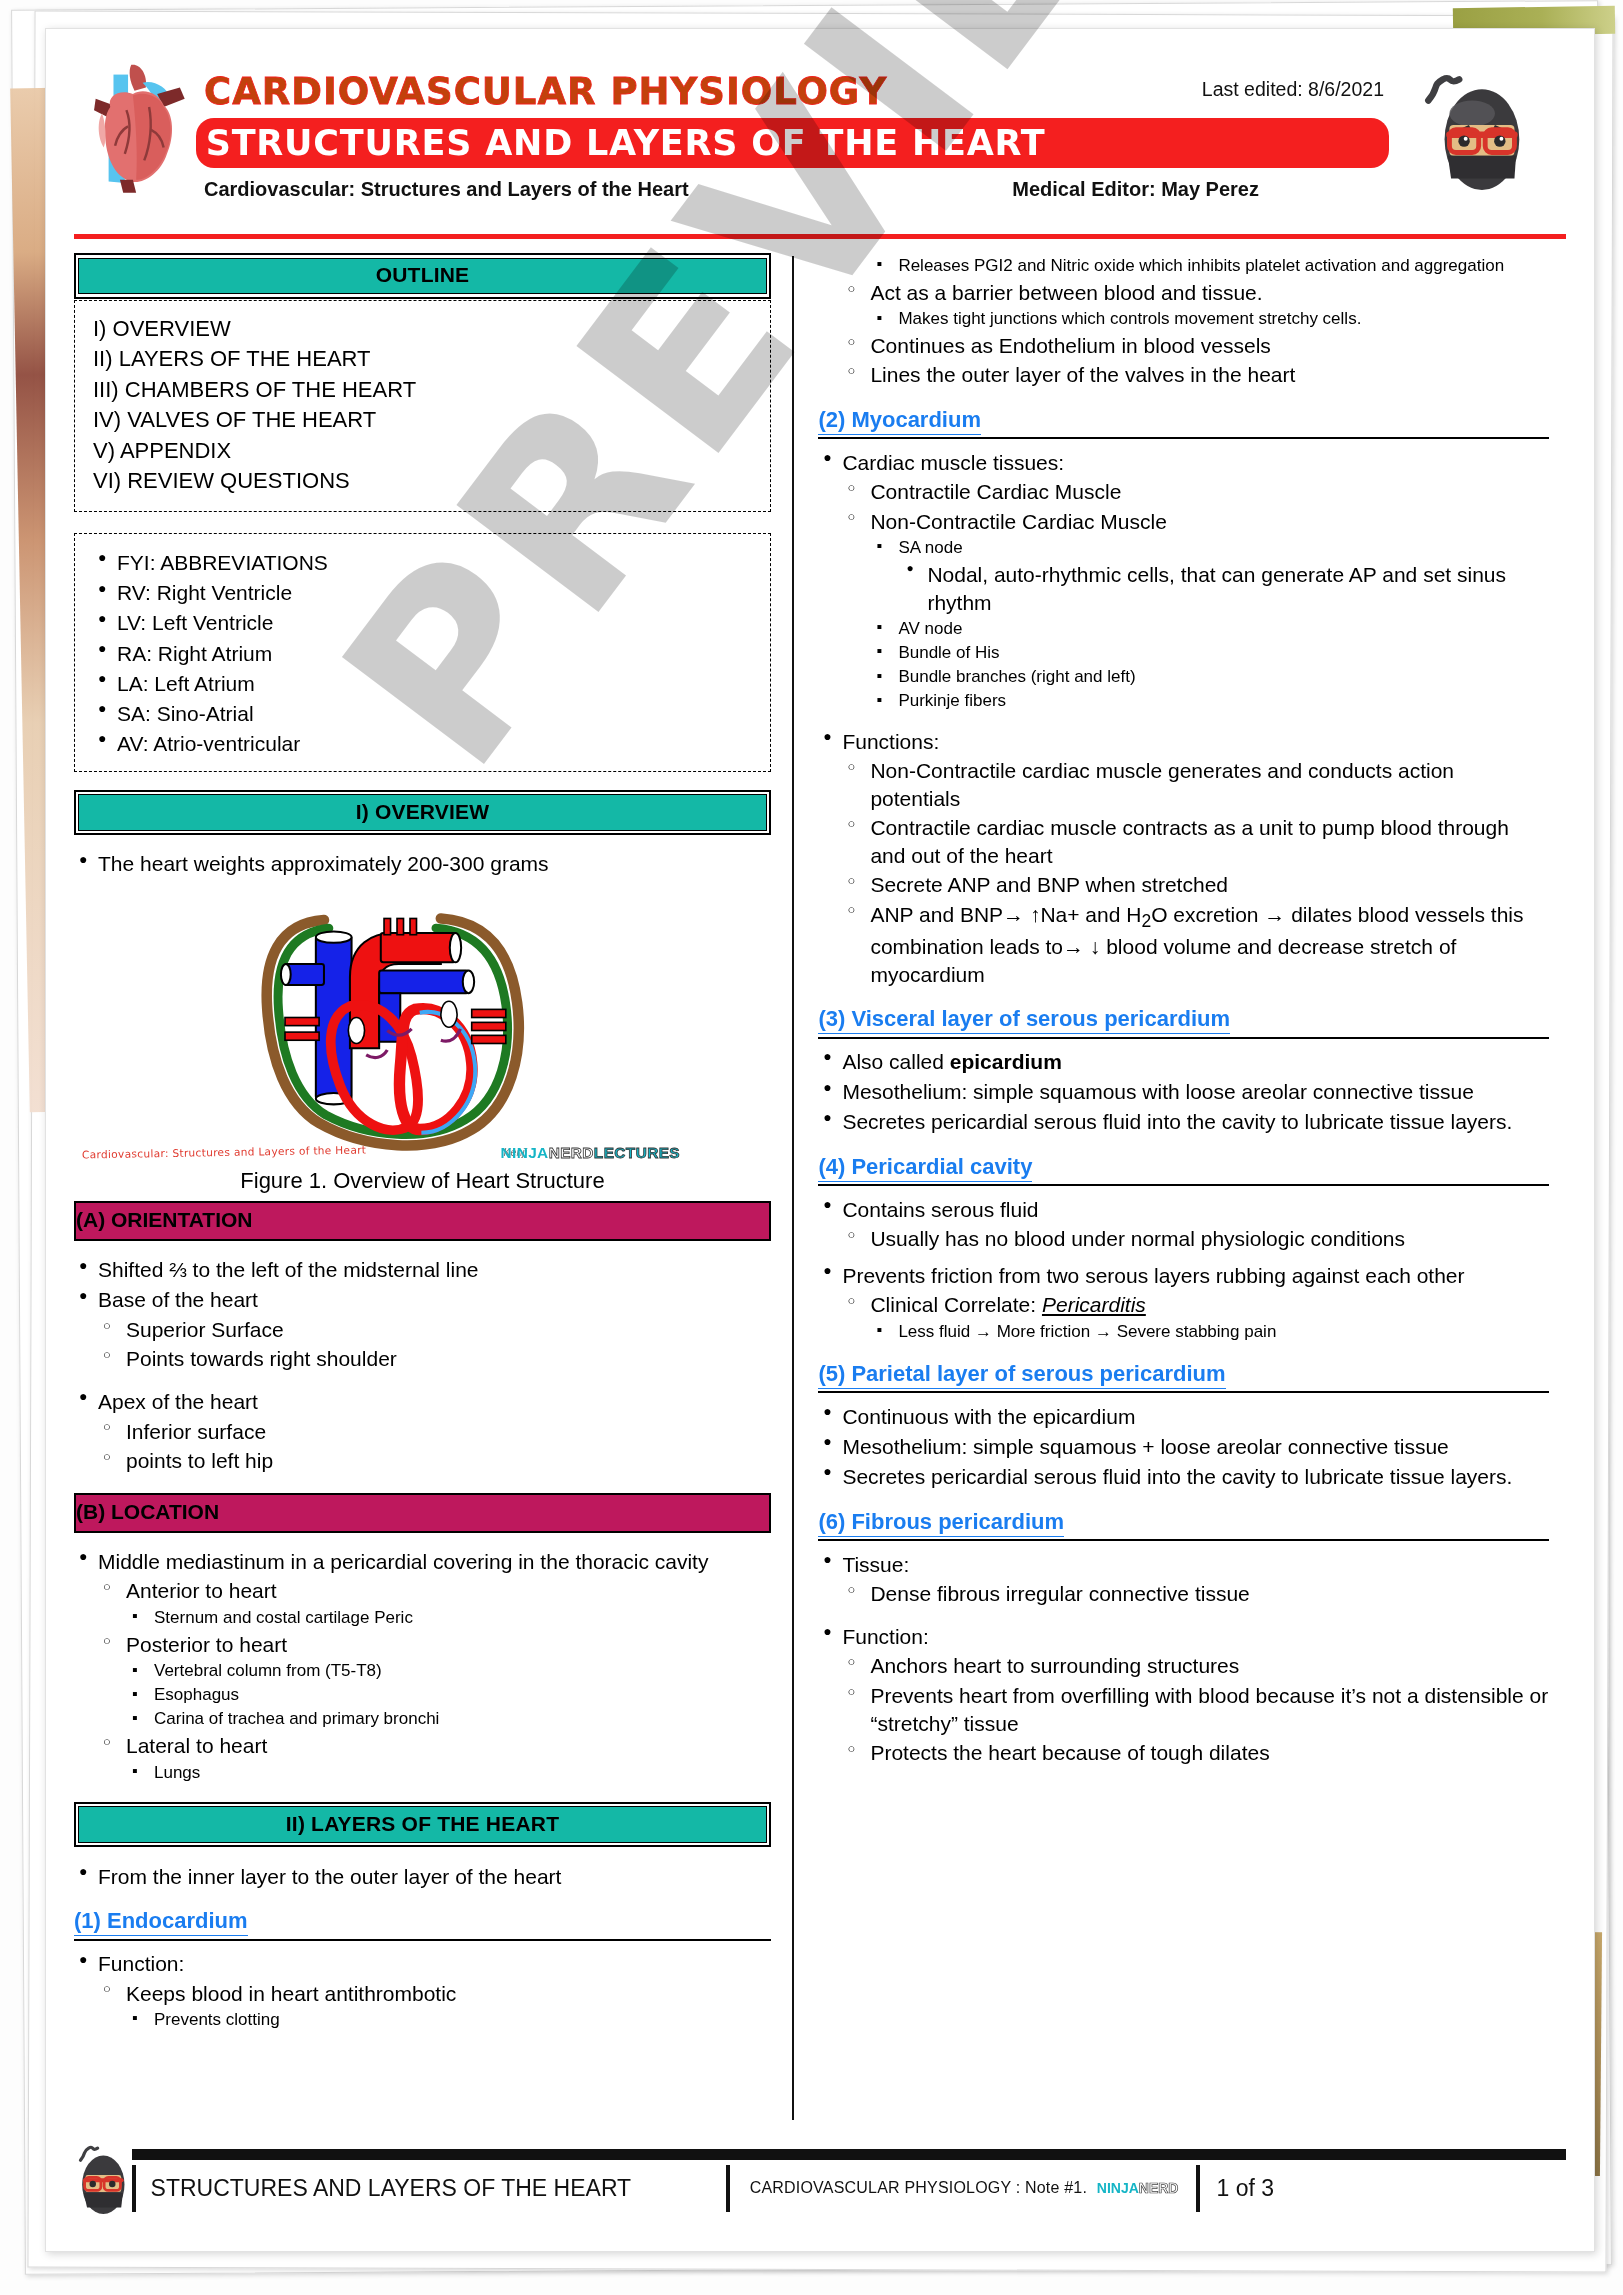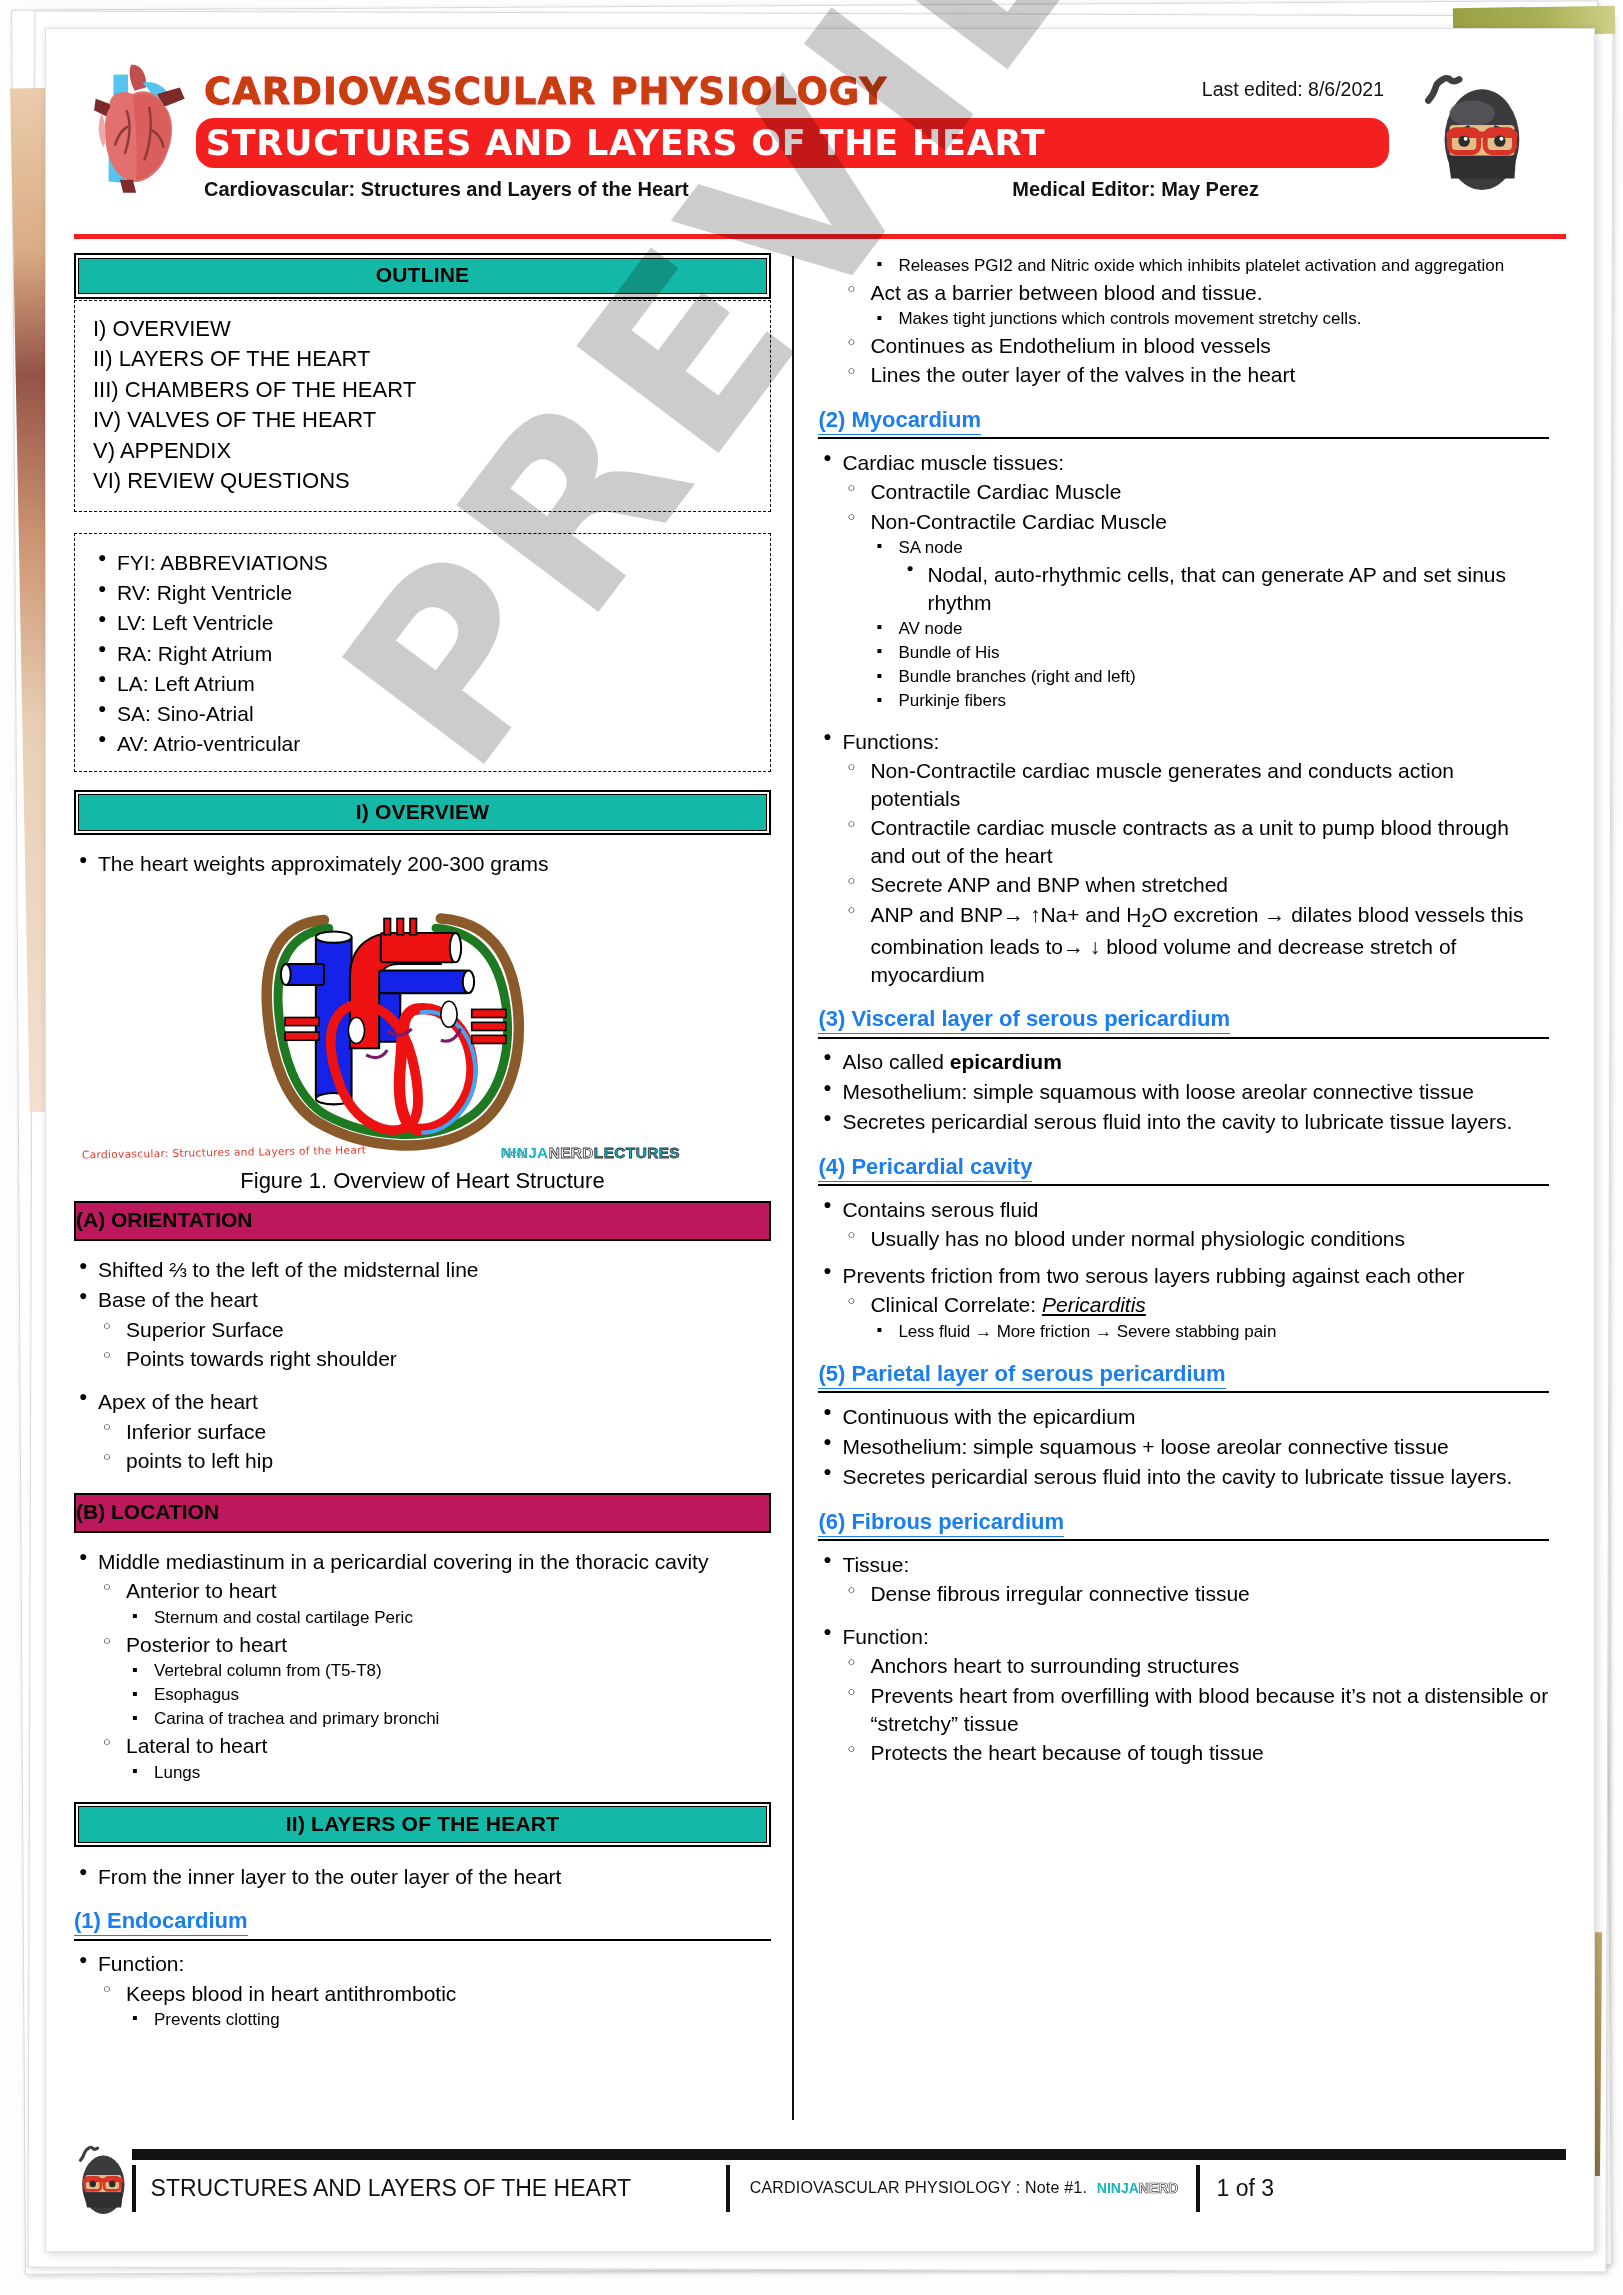--- a/index.html
+++ b/index.html
@@ -474,21 +474,21 @@
         <ul class="l2">
             <li>Dense fibrous irregular connective tissue</li>
           </ul>
         <div class="spacer16"></div>
         <ul class="l1">
             <li>Function:</li>
           </ul>
         <ul class="l2">
           <li>Anchors heart to surrounding structures</li>
           <li>Prevents heart from overfilling with blood because it’s not a distensible or “stretchy” tissue</li>
-          <li>Protects the heart because of tough tissue</li>
+          <li>Protects the heart because of tough dilates</li>
         </ul>
       </div>
     </div>
 
     <div class="watermark">PREVIEW</div>
 
     <div class="footer">
       <svg class="footer-ninja" viewBox="0 0 70 92">
         <path d="M8 20 C16 10 10 10 18 5 C25 1 21 10 29 5" stroke="#3f3f42" stroke-width="4" fill="none" stroke-linecap="round"></path>
         <ellipse cx="36" cy="50" rx="26" ry="36" fill="#3b3a3d"></ellipse>

